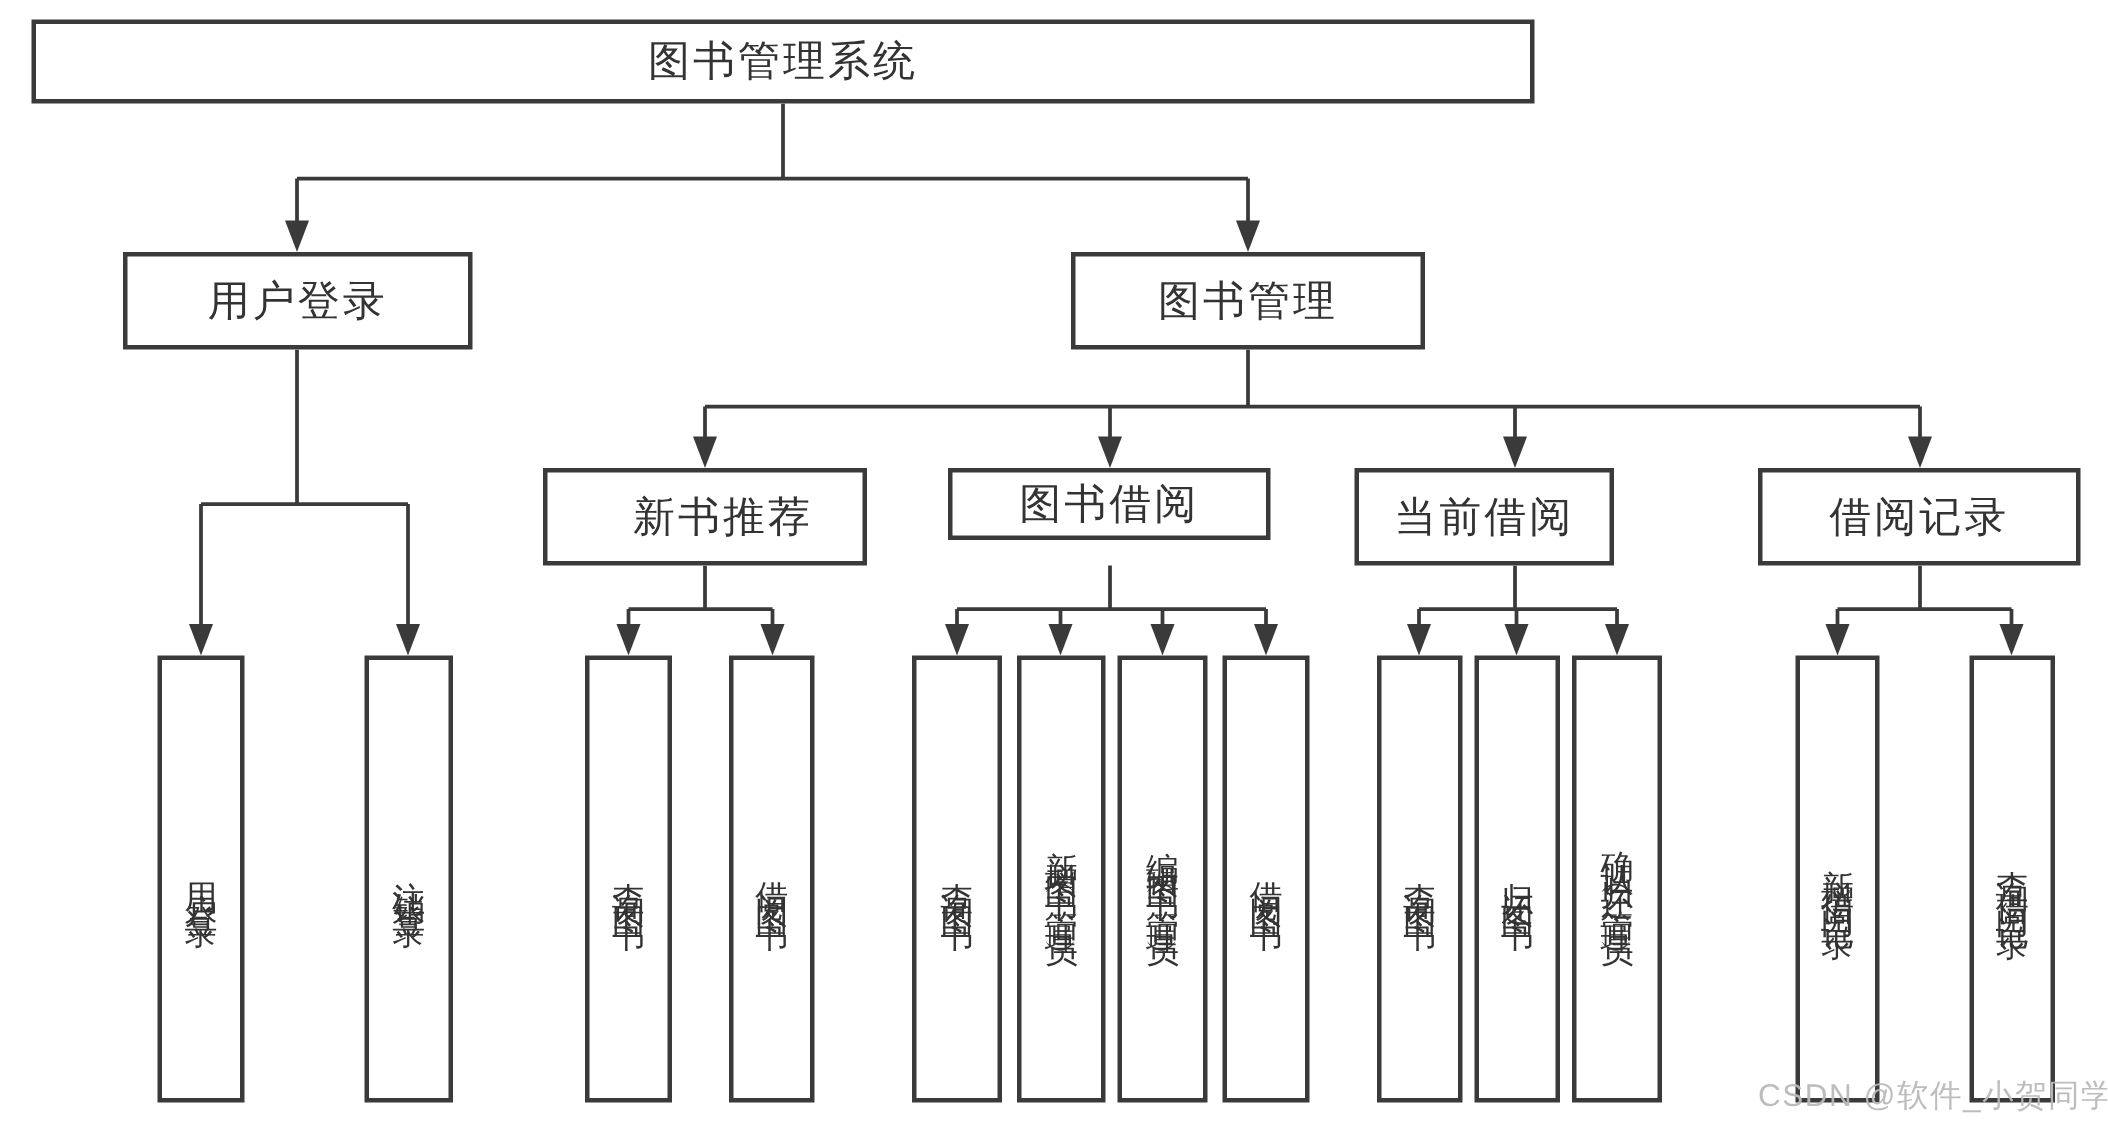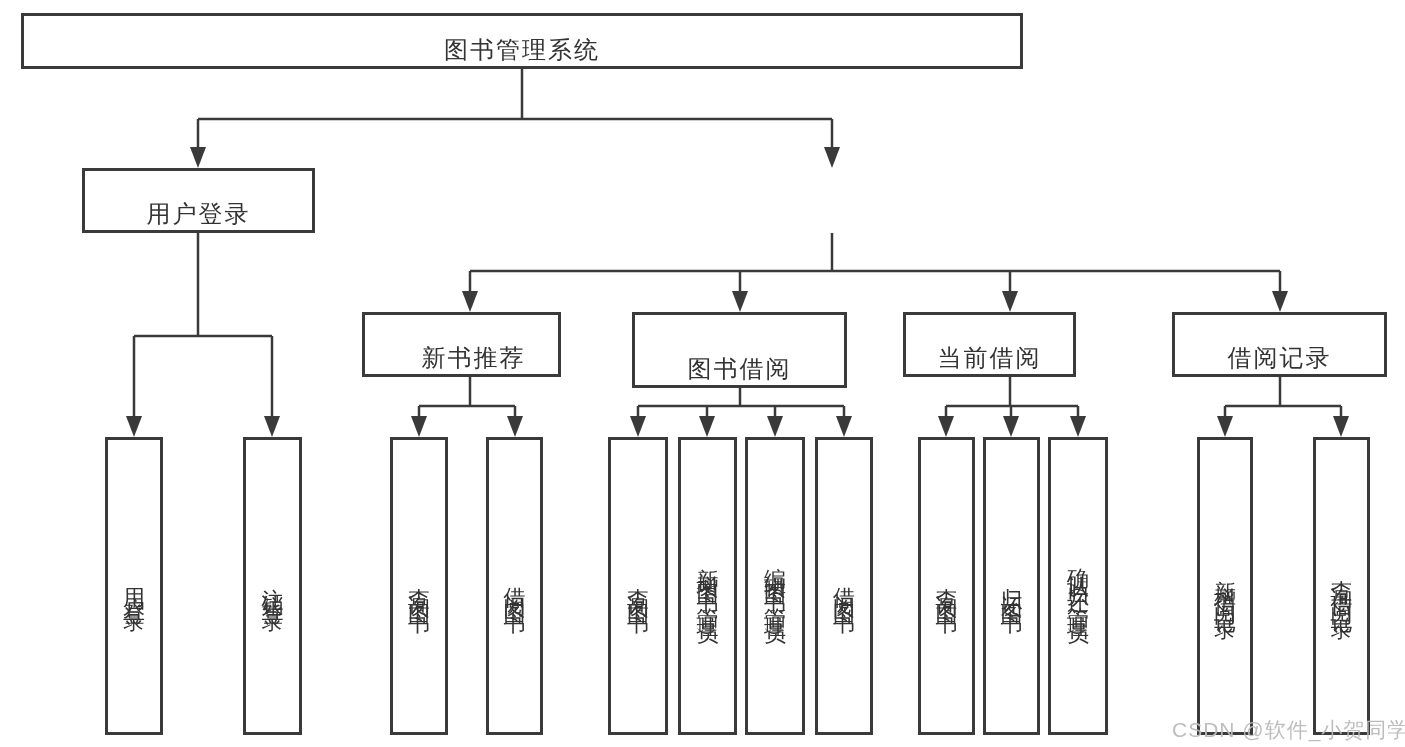--- a/index.html
+++ b/index.html
@@ -28,38 +28,37 @@
     box-sizing: border-box;
     border: 3px solid #3a3a3a;
     background: #ffffff;
     display: flex;
     align-items: center;
     justify-content: center;
     color: #333333;
     z-index: 2;
   }
   .hbox {
-    font-size: 24px;
+    font-size: 28px;
     letter-spacing: 2px;
     white-space: nowrap;
-    align-items: flex-end;
   }
   .vbox span {
     writing-mode: vertical-rl;
     text-orientation: mixed;
     font-size: 22px;
     letter-spacing: 8px;
     line-height: 1;
     color: #333333;
   }
   .root-box   { left: 21px;  top: 13px;  width: 1002px; height: 56px; }
   .l2-0       { left: 82px;  top: 168px; width: 233px;  height: 65px; }
   .l2-1       { left: 714px; top: 168px; width: 236px;  height: 65px; }
-  .l3-0       { left: 362px; top: 312px; width: 199px;  height: 65px; padding-left: 24px; }
-  .l3-1       { left: 632px; top: 312px; width: 215px;  height: 76px; }
+  .l3-0       { left: 362px; top: 312px; width: 216px;  height: 65px; padding-left: 24px; }
+  .l3-1       { left: 632px; top: 312px; width: 215px;  height: 48px; }
   .l3-2       { left: 903px; top: 312px; width: 173px;  height: 65px; }
   .l3-3       { left: 1172px;top: 312px; width: 215px;  height: 65px; }
   .vbox       { top: 437px; height: 298px; }
   .b0  { left: 105px;  width: 58px; }
   .b1  { left: 243px;  width: 59px; }
   .b2  { left: 390px;  width: 58px; }
   .b3  { left: 486px;  width: 57px; }
   .b4  { left: 608px;  width: 60px; }
   .b5  { left: 678px;  width: 59px; }
   .b6  { left: 745px;  width: 60px; }
@@ -151,20 +150,23 @@
     </g>
   </svg>
 
   <div class="box hbox root-box">
     <span>图书管理系统</span>
   </div>
 
   <div class="box hbox l2-0">
     <span>用户登录</span>
   </div>
+  <div class="box hbox l2-1">
+    <span>图书管理</span>
+  </div>
 
   <div class="box hbox l3-0">
     <span>新书推荐</span>
   </div>
   <div class="box hbox l3-1">
     <span>图书借阅</span>
   </div>
   <div class="box hbox l3-2">
     <span>当前借阅</span>
   </div>

